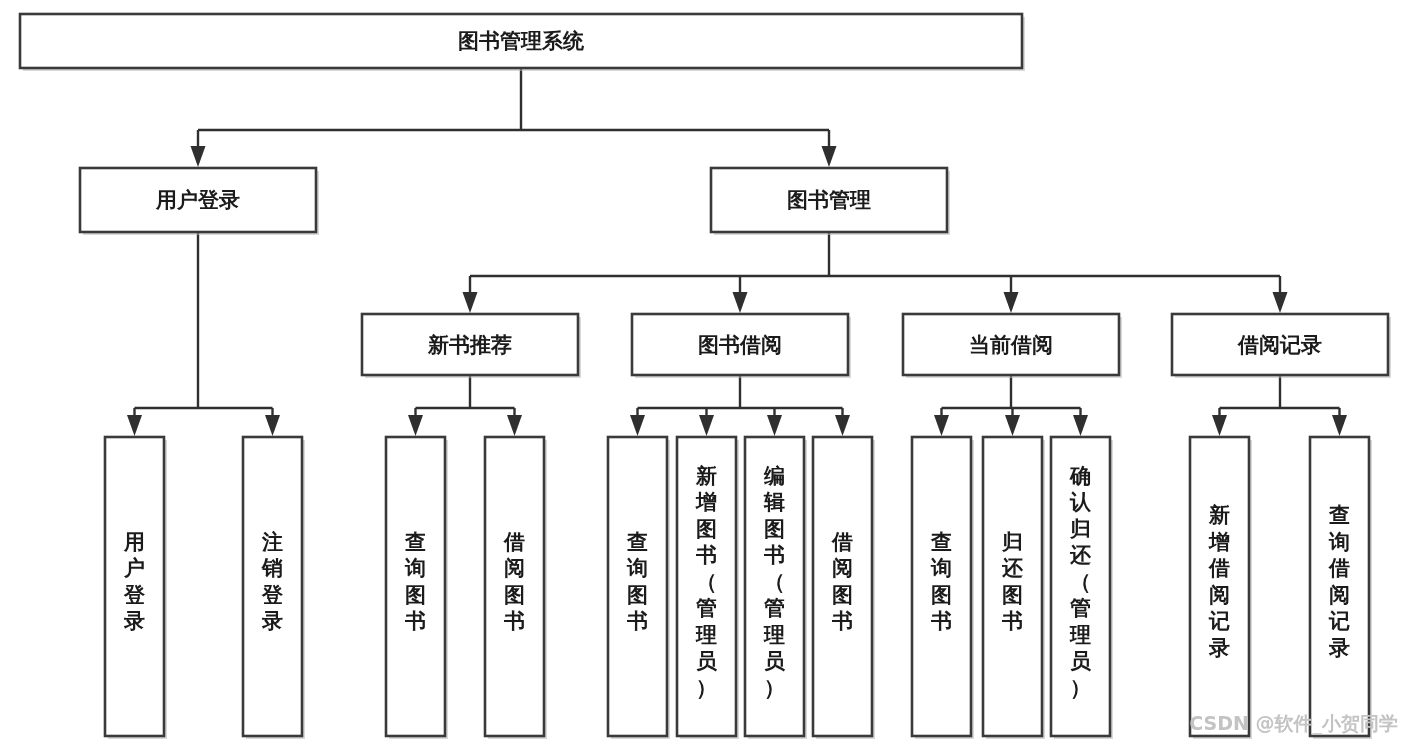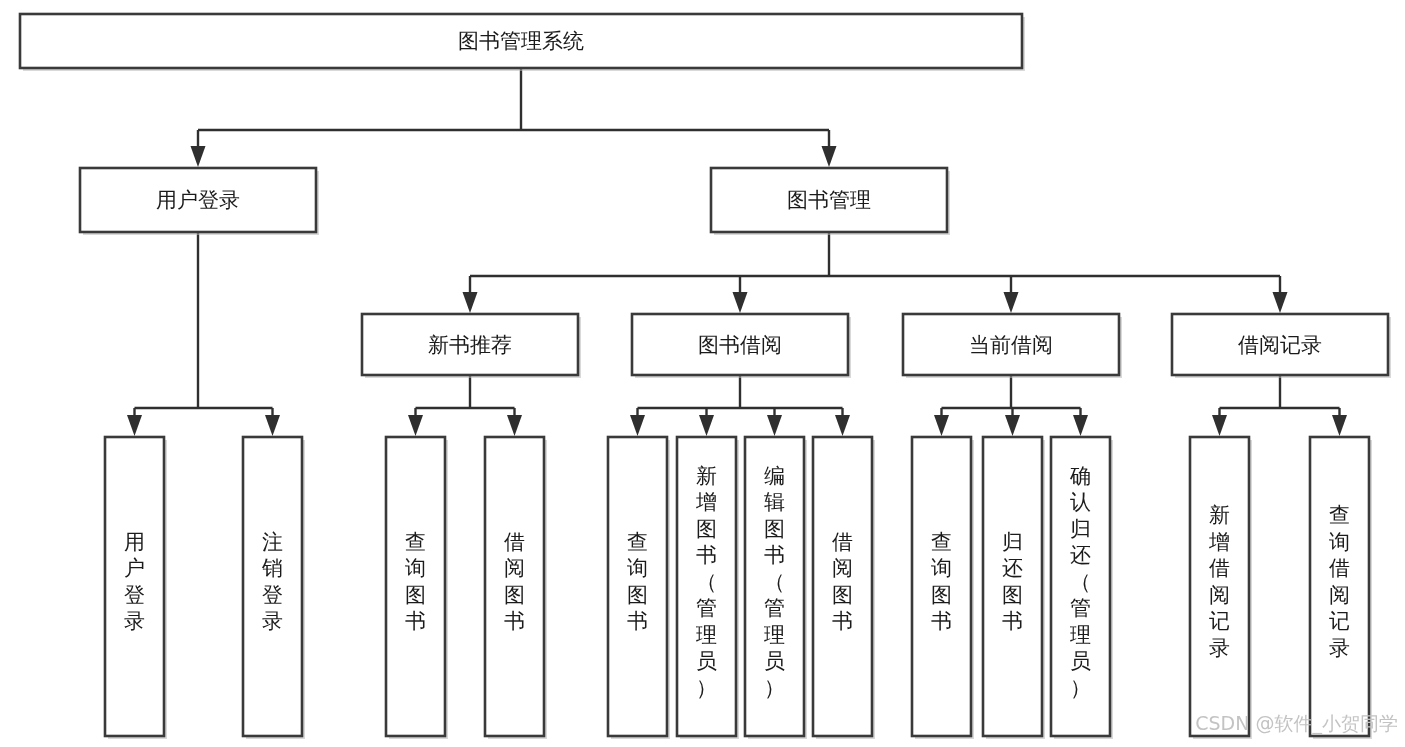--- a/index.html
+++ b/index.html
@@ -14,20 +14,21 @@
     position: relative;
     overflow: hidden;
     font-family: "DejaVu Sans", "Liberation Sans", sans-serif;
   }
   #diagram-root {
     position: absolute;
     left: 0;
     top: 0;
     width: 1252px;
     height: 747px;
+    font-weight: bold;
   }
   svg.diagram-canvas {
     display: block;
     width: 1405px;
     height: 747px;
     background: #ffffff;
   }
   .node-box {
     fill: #ffffff;
     stroke: #3a3a3a;

